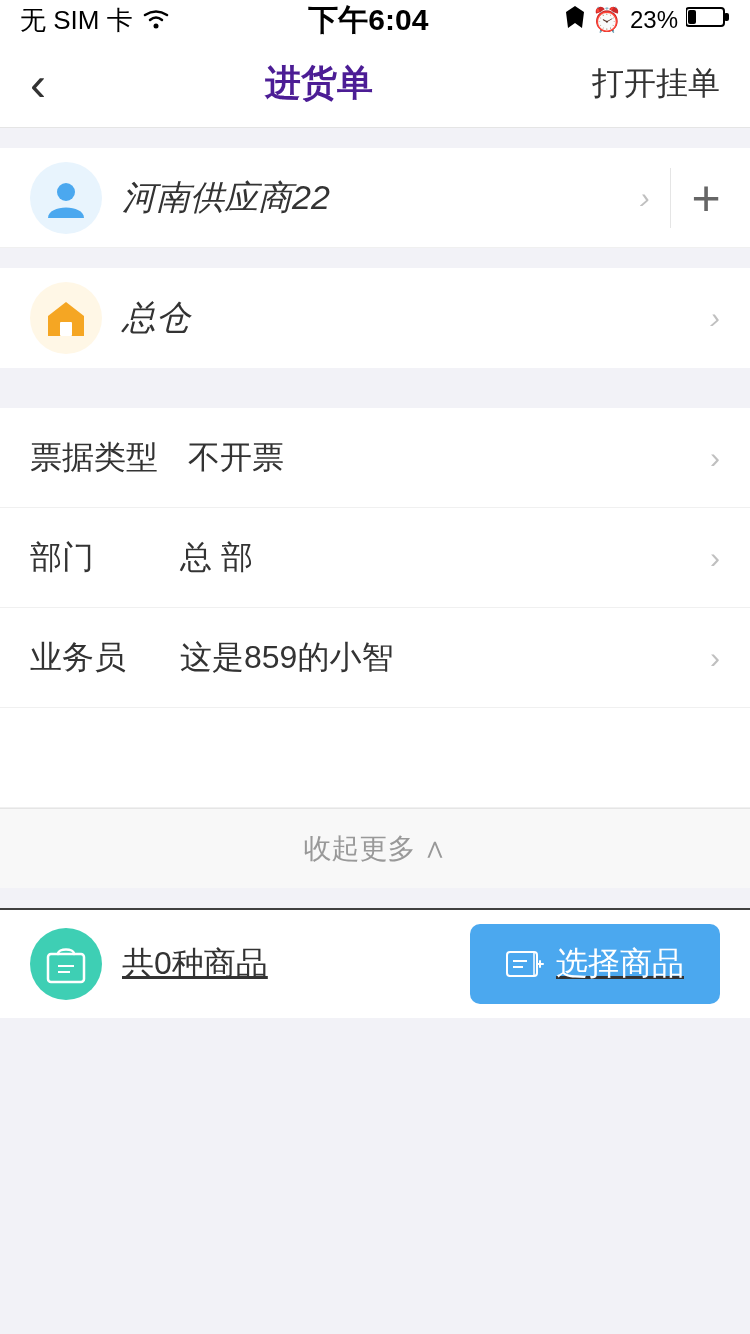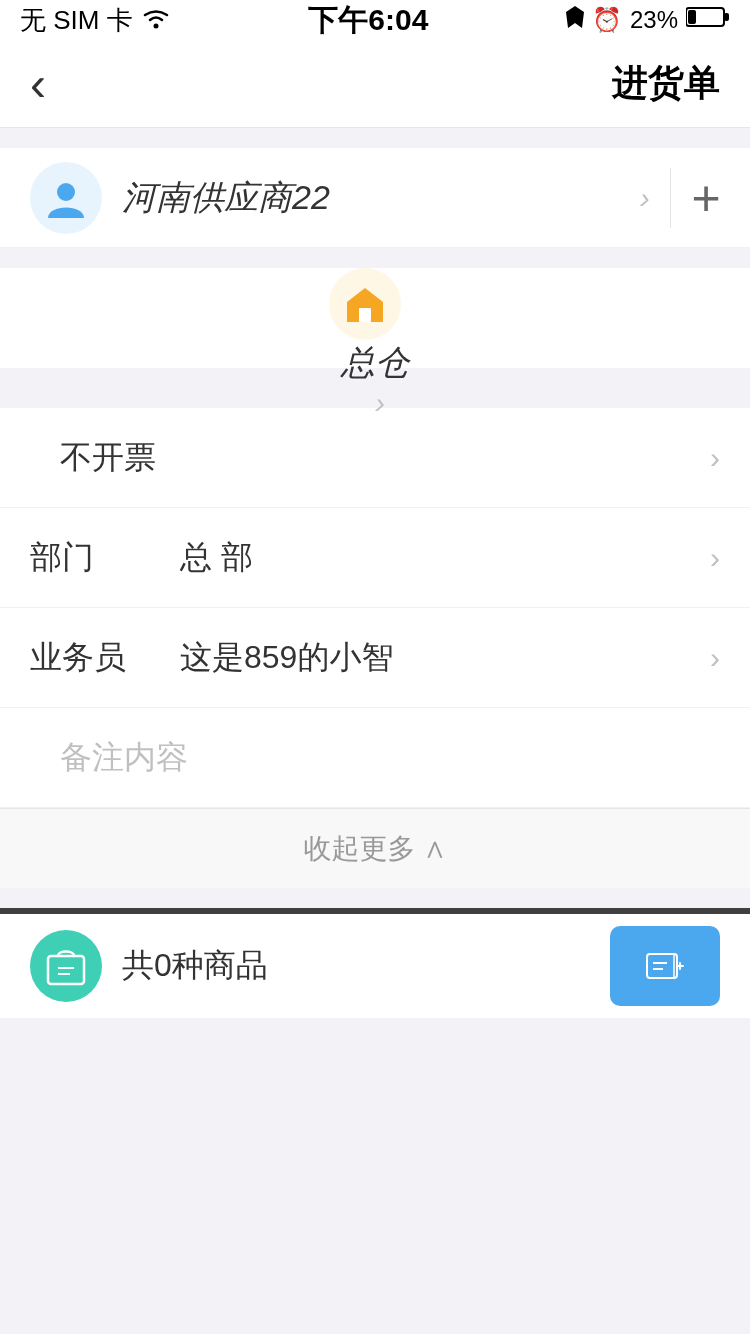--- a/index.html
+++ b/index.html
@@ -43,21 +43,21 @@
     }
     .nav-back {
       font-size: 48px;
       color: #333;
       cursor: pointer;
       line-height: 1;
     }
     .nav-title {
       font-size: 36px;
       font-weight: 600;
-      color: #000000;
+      color: #4c1d95;
     }
     .nav-action {
       font-size: 32px;
       color: #333;
       cursor: pointer;
     }
 
     
     .section-gap {
       height: 20px;
@@ -124,21 +124,20 @@
       border-bottom: 1px solid #f5e8c0;
     }
 
     
     .warehouse-row {
       background: #fff;
       display: flex;
       align-items: center;
       padding: 0 30px;
       height: 100px;
-      flex-direction: column;
     }
     .warehouse-icon {
       width: 72px;
       height: 72px;
       border-radius: 50%;
       background: #fff7e6;
       display: flex;
       align-items: center;
       justify-content: center;
       margin-right: 20px;
@@ -198,23 +197,24 @@
       color: #999;
     }
 
     
     .bottom-bar {
       background: #fff;
       display: flex;
       align-items: center;
       padding: 0 30px;
       height: 110px;
-      border-top: 6px solid #404040;
+      border-top: 2px solid #404040;
       margin-top: 20px;
       justify-content: space-between;
+      text-decoration: underline;
     }
     .product-count-icon {
       width: 72px;
       height: 72px;
       border-radius: 50%;
       background: #3ecfb4;
       display: flex;
       align-items: center;
       justify-content: center;
       margin-right: 20px;
@@ -274,20 +274,21 @@
         <rect x="38" y="7" width="5" height="8" rx="2" fill="#000"></rect>
         <rect x="2" y="4" width="8" height="14" rx="2" fill="#000"></rect>
       </svg>
     </span>
   </div>
 </div>
 
 <div class="nav-bar">
   <span class="nav-back">‹</span>
   <span class="nav-title">进货单</span>
+  <span class="nav-action">打开挂单</span>
 </div>
 
 <div class="section-gap"></div>
 
 <div class="card">
   <div class="supplier-row">
     <div class="supplier-avatar">
       <svg viewBox="0 0 44 44" fill="none">
         <circle cx="22" cy="16" r="9" fill="#4ba8ef"></circle>
         <path d="M4 42 C4 28 40 28 40 42" fill="#4ba8ef"></path>
@@ -314,38 +315,38 @@
     <span class="warehouse-name">总仓</span>
     <span class="chevron">›</span>
   </div>
 </div>
 
 <div class="section-gap"></div>
 
 <div class="form-section">
 
   <div class="form-row">
+    <span class="form-label">票据类型</span>
     <span class="form-value">不开票</span>
     <span class="chevron">›</span>
   </div>
 
   <div class="form-row">
     <span class="form-label">部门</span>
     <span class="form-value">总 部</span>
     <span class="chevron">›</span>
   </div>
 
   <div class="form-row">
     <span class="form-label">业务员</span>
     <span class="form-value">这是859的小智</span>
     <span class="chevron">›</span>
   </div>
 
   <div class="form-row">
-    <span class="form-value placeholder">备注内容</span>
   </div>
 
   <div class="collapse-row">
     <span class="collapse-text">收起更多 ∧</span>
   </div>
 </div>
 
 <div class="bottom-bar">
   <div class="product-count-icon">
     <svg width="44" height="40" viewBox="0 0 44 40" fill="none">
@@ -358,16 +359,17 @@
   <span class="product-count-text">共0种商品</span>
   <button class="select-product-btn">
     <svg width="38" height="32" viewBox="0 0 38 32" fill="none">
       <rect x="1" y="4" width="30" height="24" rx="3" stroke="#fff" stroke-width="2" fill="none"></rect>
       <line x1="28" y1="4" x2="28" y2="28" stroke="#fff" stroke-width="1.5"></line>
       <line x1="31" y1="16" x2="37" y2="16" stroke="#fff" stroke-width="2" stroke-linecap="round"></line>
       <line x1="34" y1="13" x2="34" y2="19" stroke="#fff" stroke-width="2" stroke-linecap="round"></line>
       <line x1="7" y1="13" x2="21" y2="13" stroke="#fff" stroke-width="2"></line>
       <line x1="7" y1="19" x2="17" y2="19" stroke="#fff" stroke-width="2"></line>
     </svg>
+    <span>选择商品</span>
   </button>
 </div>
 
 <div class="bottom-section"></div>
 
 </body></html>

